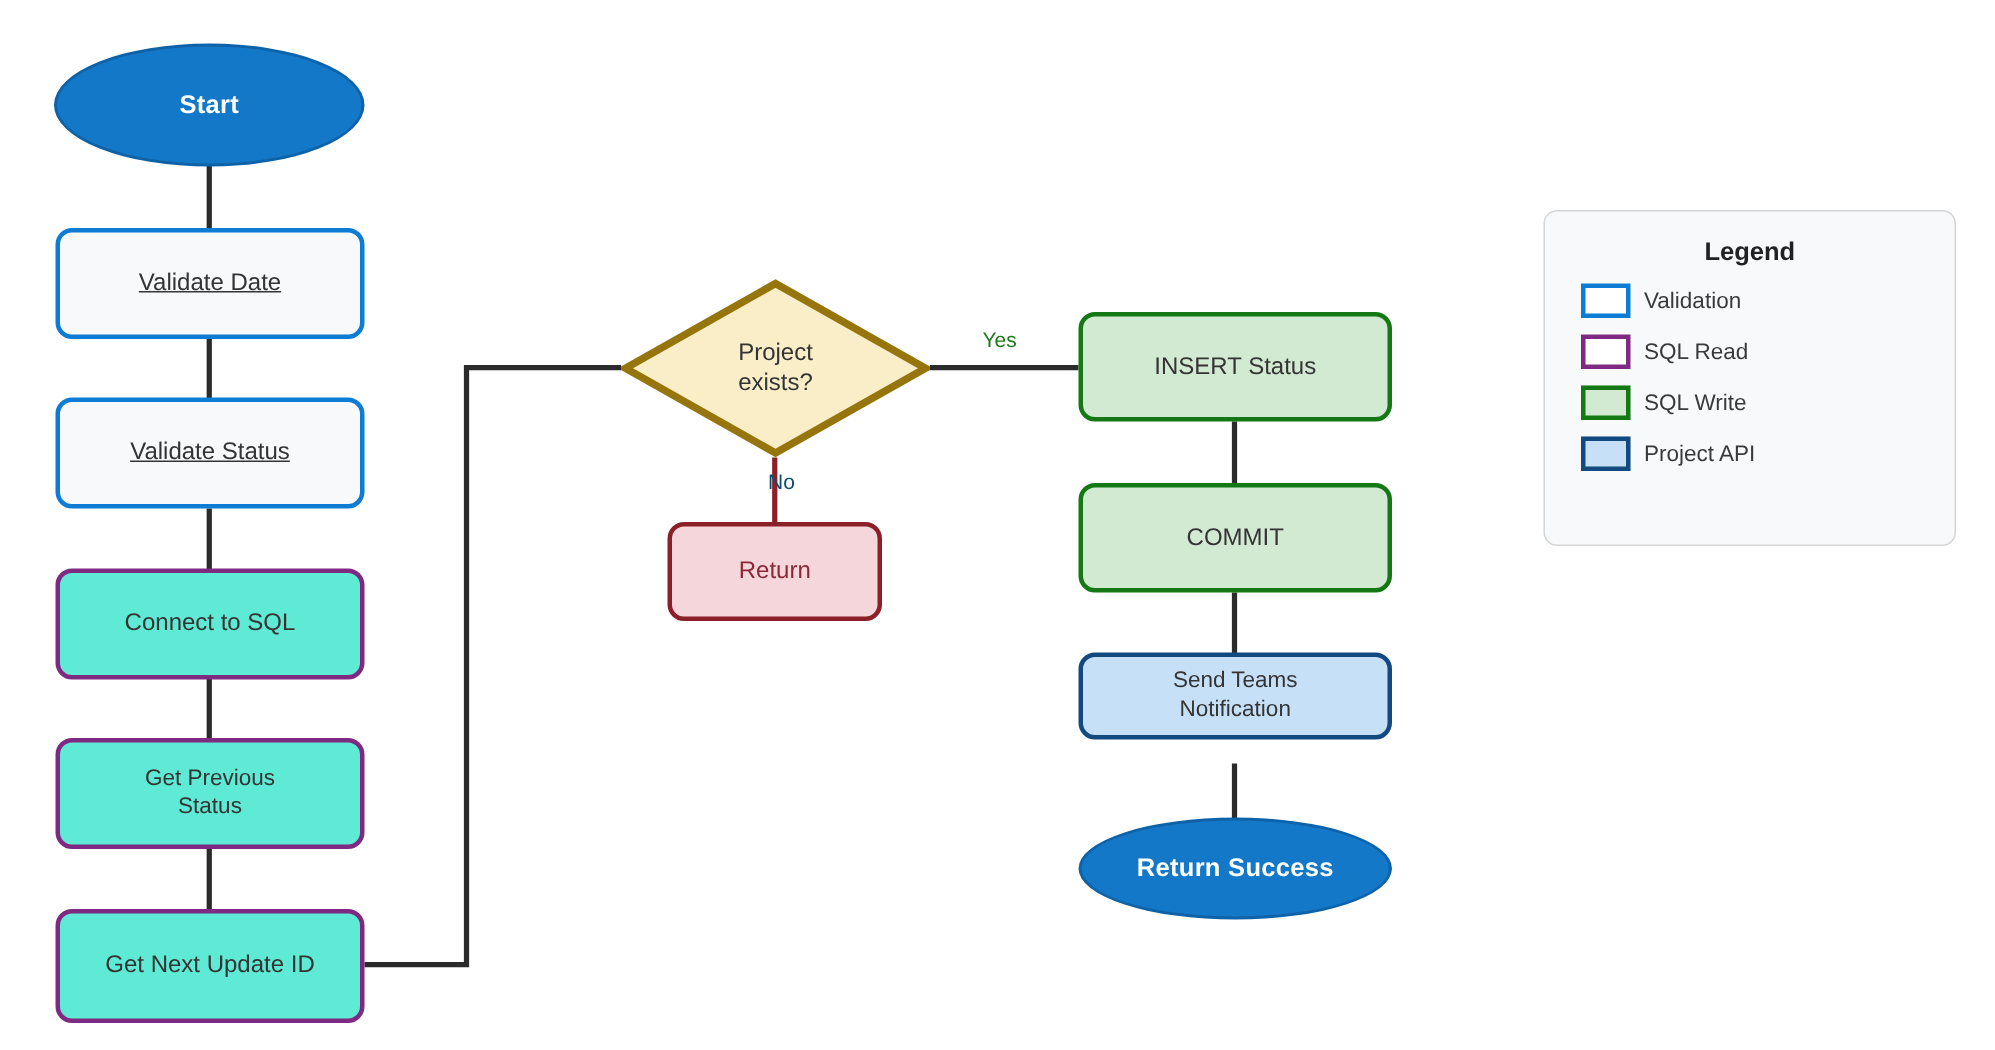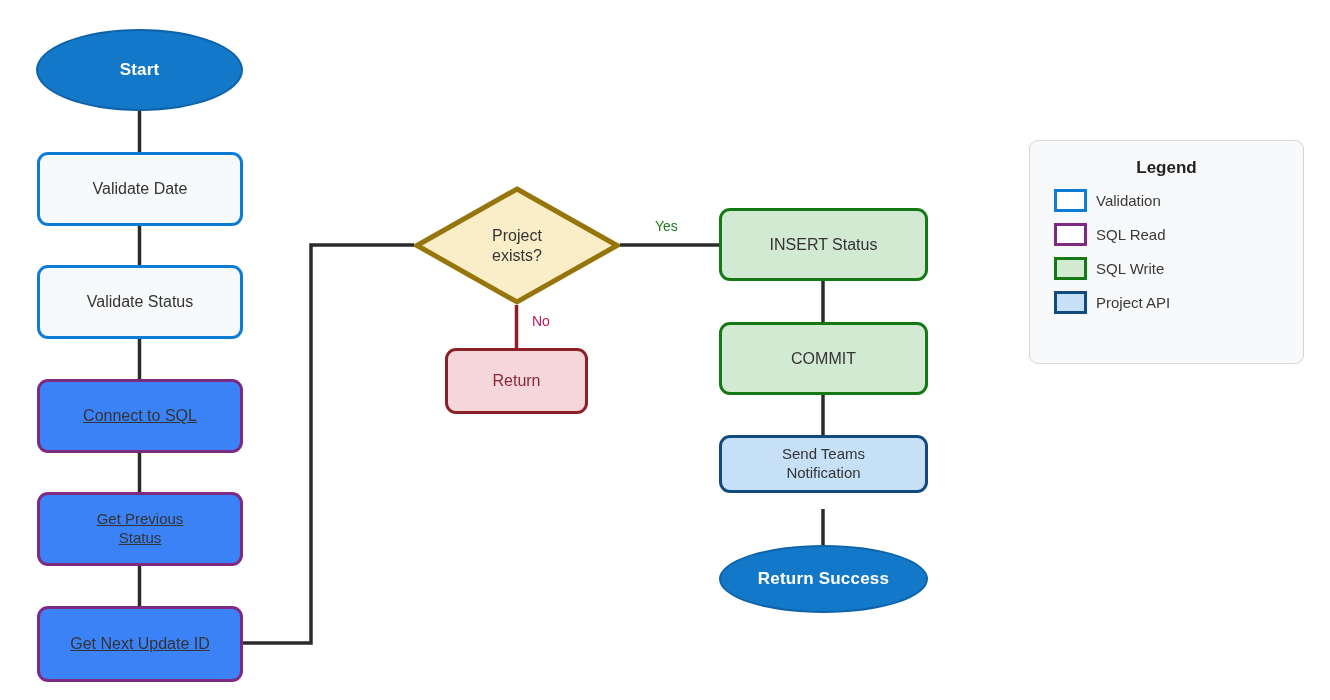--- a/index.html
+++ b/index.html
@@ -56,25 +56,25 @@
   .node.process {
     border-radius: 11px;
     border-width: 3px;
     border-style: solid;
     font-size: 16px;
     color: #343434;
   }
   .node.validation {
     border-color: #0d7cd4;
     background: #f7f9fb;
+    text-decoration: underline;
   }
   .node.sqlread {
     border-color: #7f2a82;
-    background: #3b82f6;
-    text-decoration: underline;
+    background: #5eead4;
   }
   .node.sqlwrite {
     border-color: #147814;
     background: #d2e9d2;
   }
   .node.external {
     border-color: #124a80;
     background: #c6e0f8;
   }
   .node.errorbox {
@@ -208,21 +208,21 @@
   <div class="decision" style="left:414px; top:186px; width:206px; height:119px;">
     <svg width="206" height="119" viewBox="0 0 206 119" xmlns="http://www.w3.org/2000/svg">
       <polygon points="103,3 203,59.5 103,116 3,59.5" fill="#faeec8" stroke="#96750d" stroke-width="5" stroke-linejoin="miter"></polygon>
     </svg>
     <span class="dec-label">Project
 exists?</span>
   </div>
 
   <div class="edge-label" style="left:655px; top:218px; color:#1d7a1d;">Yes</div>
 
-  <div class="edge-label" style="left:532px; top:313px; color:#be185d;">No</div>
+  <div class="edge-label" style="left:512px; top:313px; color:#0c4a6e;">No</div>
 
   <div class="node process errorbox" style="left:445px; top:348px; width:143px; height:66px;">
     <span>Return</span>
   </div>
 
   <div class="node process sqlwrite" style="left:719px; top:208px; width:209px; height:73px;">
     <span>INSERT Status</span>
   </div>
 
   <div class="node process sqlwrite" style="left:719px; top:322px; width:209px; height:73px;">

